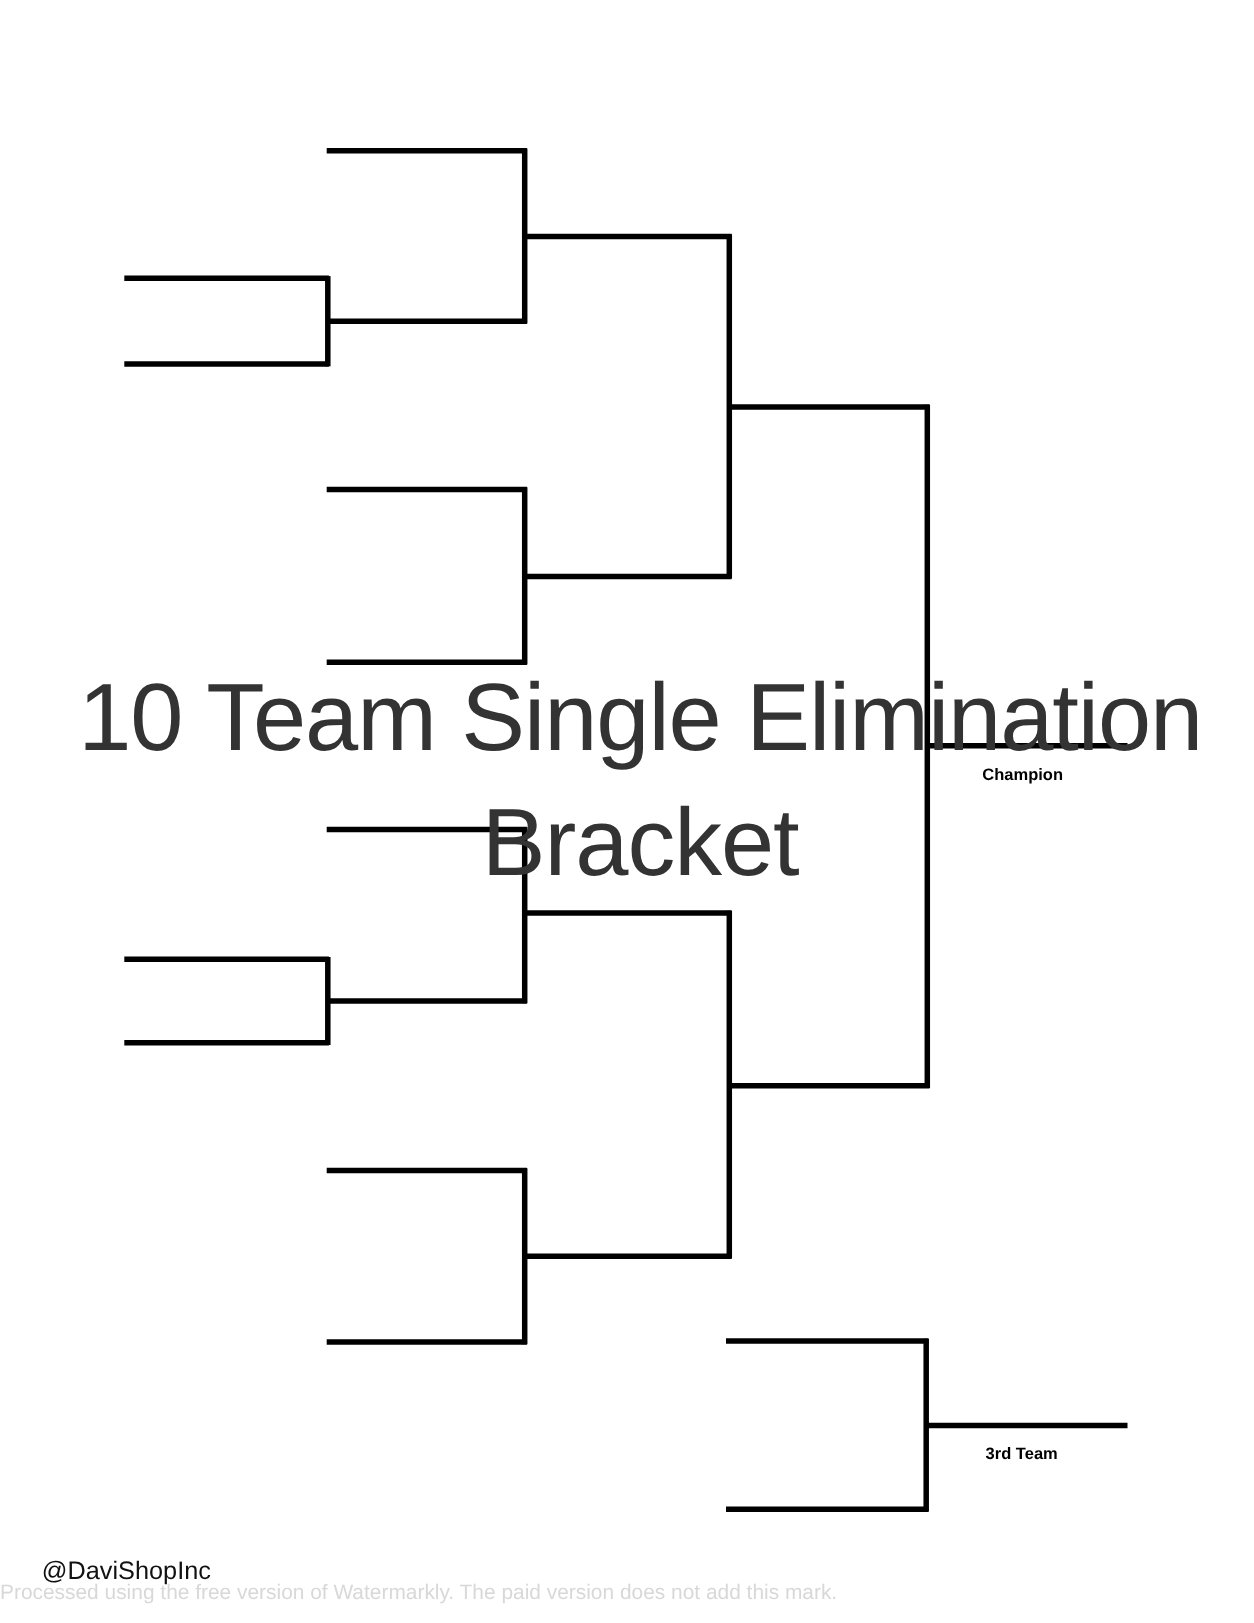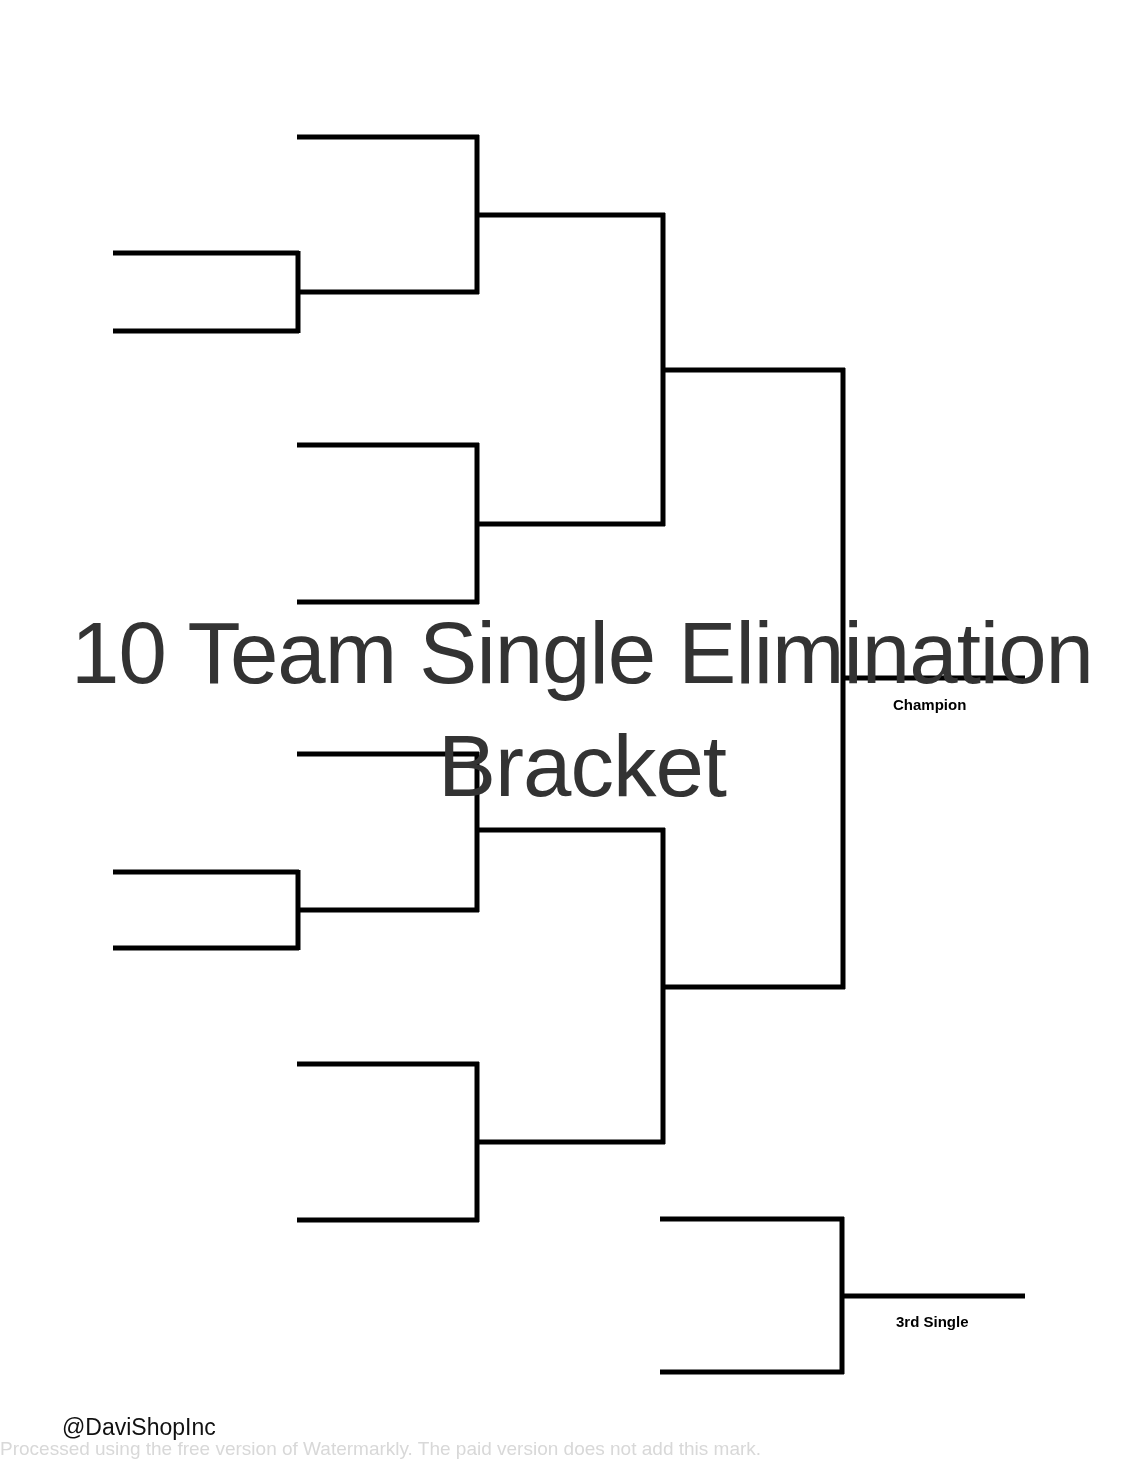--- a/index.html
+++ b/index.html
@@ -60,21 +60,20 @@
     margin-left: 12px;
   }
   #handle-watermark {
     position: absolute;
     left: 38px;
     top: 1414px;
     font-family: "Liberation Sans", sans-serif;
     font-size: 23px;
     color: #111111;
     white-space: nowrap;
-    margin-left: 24px;
   }
   #processed-watermark {
     position: absolute;
     left: 0px;
     top: 1438px;
     width: 1140px;
     font-family: "Liberation Sans", sans-serif;
     font-size: 19px;
     color: #d8d8d8;
     white-space: nowrap;
@@ -129,21 +128,21 @@
       <line x1="660" y1="1219" x2="844" y2="1219"></line>
       <line x1="660" y1="1372" x2="844" y2="1372"></line>
       <line x1="842" y1="1217" x2="842" y2="1374"></line>
       <line x1="842" y1="1296" x2="1025" y2="1296"></line>
 
     </g>
   </svg>
 
   <div class="slot-label" id="champion-label">Champion</div>
 
-  <div class="slot-label" id="third-place-label">3rd Single</div>
+  <div class="slot-label" id="third-place-label">3rd Team</div>
 
   <div id="title-overlay">10 Team Single Elimination Bracket</div>
 
   <div id="handle-watermark">@DaviShopInc</div>
 
   <div id="processed-watermark">Processed using the free version of Watermarkly. The paid version does not add this mark.</div>
 
 </div>
 
 </body></html>

